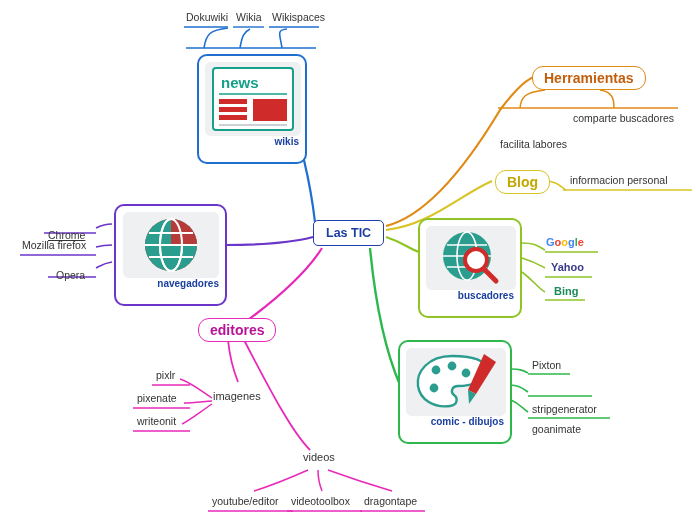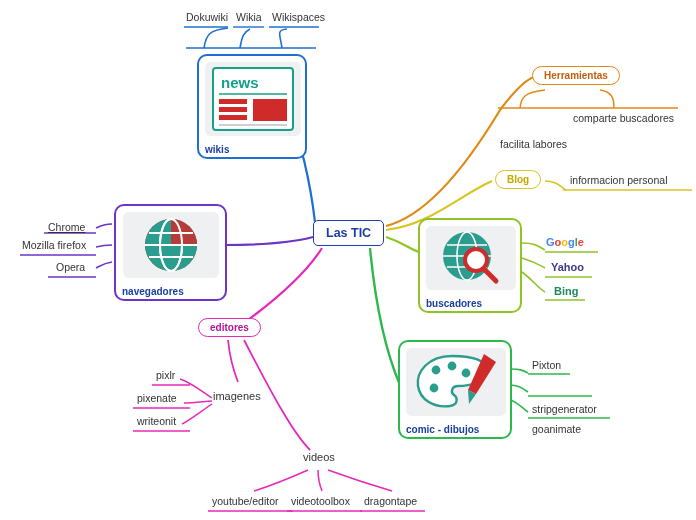--- a/index.html
+++ b/index.html
@@ -32,43 +32,43 @@
     color:#333;
     padding:1px 4px 3px 4px;
     text-align:center;
   }
 
   
   .pill{
     border-radius:11px;
     border:1.5px solid #888;
     background:#fff;
-    font-size:10px;
+    font-size:14px;
     font-weight:bold;
     padding:3px 11px;
     text-align:center;
   }
 
   
   .card{
     border-radius:10px;
     background:#ffffff;
-    text-align:left;
-    padding:6px 6px 2px 6px;
+    text-align:right;
+    padding:6px 6px 15px 6px;
   }
   .card .thumb{
     border-radius:6px;
     background:#eef0f1;
     display:block;
     margin:0 auto;
   }
   .card .caption{
     font-size:10px;
     font-weight:bold;
-    margin-top:8px;
+    margin-top:0;
   }
 </style>
 </head>
 <body>
 
 <div id="canvas">
 
   <svg class="links" viewBox="0 0 696 520">
 
     <path d="M315,222 C310,180 300,140 288,108" stroke="#1f6fd0" stroke-width="2.2" fill="none"></path>
@@ -207,23 +207,23 @@
       <line x1="22" y1="33" x2="74" y2="33" stroke="#ffffff" stroke-width="2"></line>
       <line x1="26" y1="21" x2="70" y2="21" stroke="#ffffff" stroke-width="1.8"></line>
       <line x1="26" y1="45" x2="70" y2="45" stroke="#ffffff" stroke-width="1.8"></line>
       <path d="M48 7 A26 26 0 0 1 74 33 L48 33 Z" fill="#cf2b2b" opacity="0.85"></path>
       <ellipse cx="48" cy="33" rx="11" ry="26" fill="none" stroke="#ffffff" stroke-width="2"></ellipse>
       <line x1="22" y1="33" x2="74" y2="33" stroke="#ffffff" stroke-width="2"></line>
       <line x1="26" y1="21" x2="70" y2="21" stroke="#ffffff" stroke-width="1.8"></line>
     </svg>
     <div class="caption" style="color:#1a3fa0;">navegadores</div>
   </div>
-  <div class="node leaf" style="left:44px;top:220px;text-decoration:underline;">Chrome</div>
+  <div class="node leaf" style="left:44px;top:228px;text-decoration:underline;">Chrome</div>
   <div class="node leaf" style="left:18px;top:238px;">Mozilla firefox</div>
-  <div class="node leaf" style="left:52px;top:260px;">Opera</div>
+  <div class="node leaf" style="left:52px;top:268px;">Opera</div>
 
   <div class="node pill" style="left:198px;top:318px;border-color:#e829b8;color:#b8129a;">editores</div>
 
   <div class="node leaf" style="left:209px;top:389px;font-size:11px;">imagenes</div>
   <div class="node leaf" style="left:152px;top:368px;">pixlr</div>
   <div class="node leaf" style="left:133px;top:391px;">pixenate</div>
   <div class="node leaf" style="left:133px;top:414px;">writeonit</div>
 
   <div class="node leaf" style="left:299px;top:450px;font-size:11px;">videos</div>
   <div class="node leaf" style="left:208px;top:494px;">youtube/editor</div>

